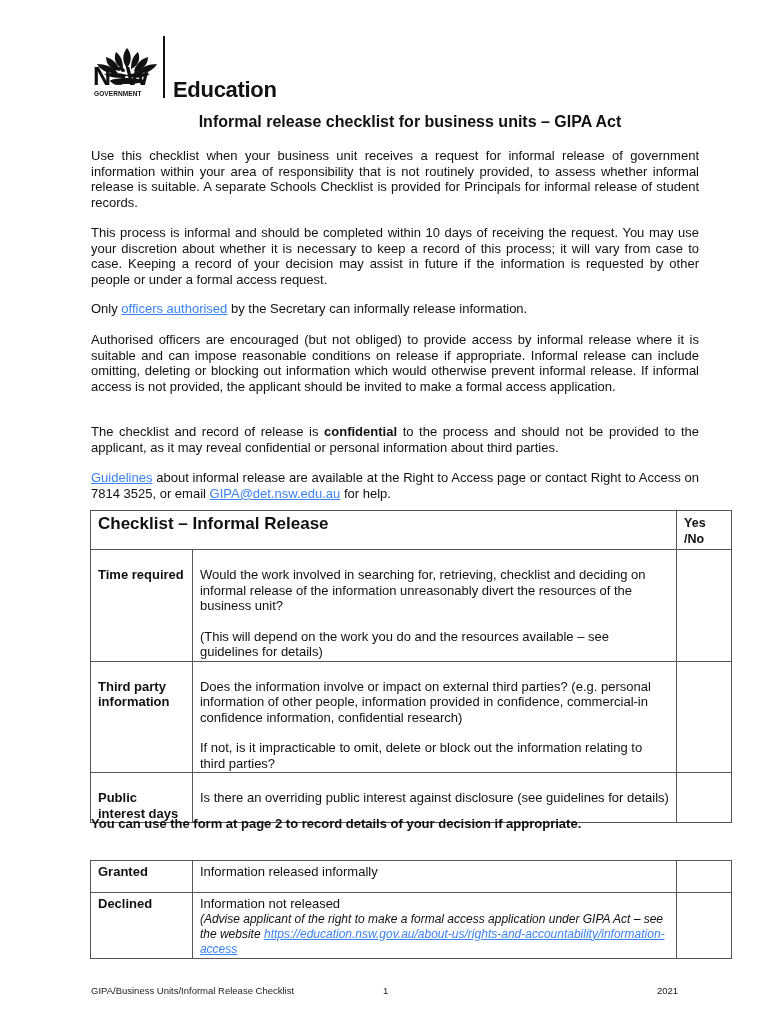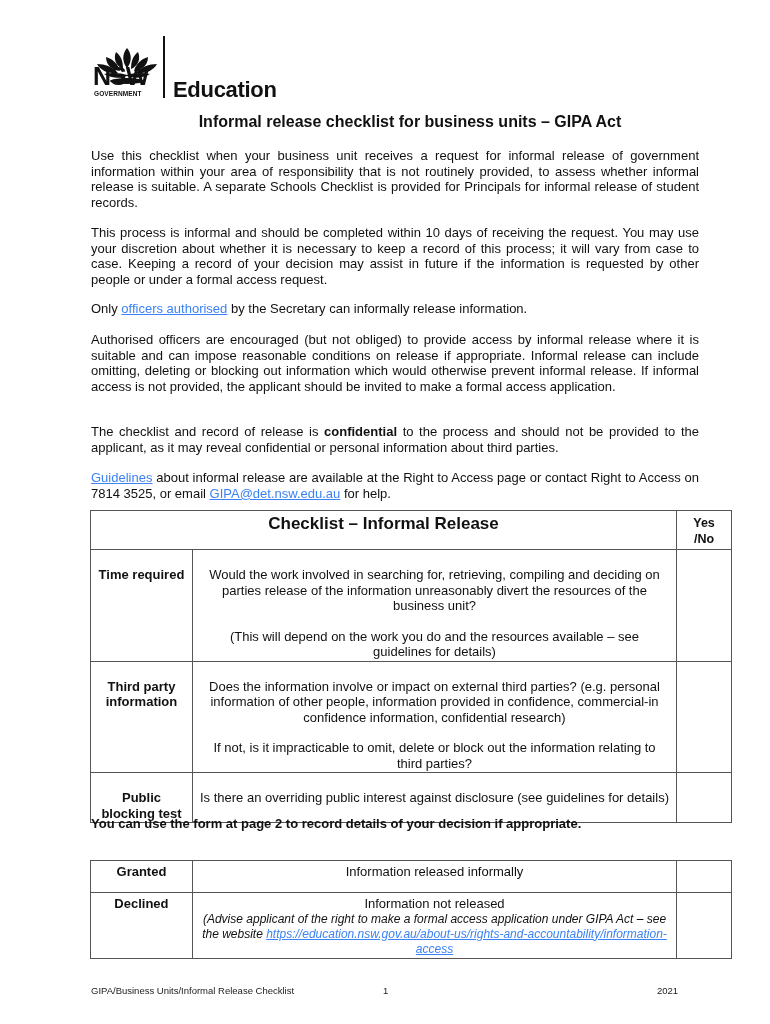--- a/index.html
+++ b/index.html
@@ -8,21 +8,21 @@
   .logo { position:absolute; left:92px; top:28px; width:200px; height:76px; }
   .logo .nsw { position:absolute; left:0; top:0; width:70px; height:76px; }
   .logo .nsw-text { position:absolute; left:1px; top:36px; font-weight:bold; font-size:25px; letter-spacing:-1px; line-height:25px; }
   .logo .gov-text { position:absolute; left:2px; top:62px; font-size:6.5px; font-weight:bold; letter-spacing:0.1px; }
   .logo .divider { position:absolute; left:71px; top:8px; width:2px; height:62px; background:#111; }
   .logo .edu { position:absolute; left:81px; top:50px; font-size:22px; font-weight:bold; letter-spacing:-0.3px; line-height:24px; }
   .title { position:absolute; left:90px; width:640px; top:113px; text-align:center; font-weight:bold; font-size:16px; }
   .para { position:absolute; left:91px; width:608px; font-size:13px; line-height:15.6px; text-align:justify; }
   a, .link { color:#3b82f6; text-decoration:underline; }
   table.tb { position:absolute; border-collapse:collapse; font-size:13px; line-height:15.5px; }
-  table.tb td { border:1px solid #555; vertical-align:top; padding:17px 7px 1px 7px;text-align:center; }
+  table.tb td { border:1px solid #555; vertical-align:top; padding:17px 7px 1px 7px; }
   .t1 { left:90px; top:510px; width:642px; }
   .t1 .hdr { font-size:17px; font-weight:bold; padding-top:5px; height:32px; }
   .t1 .yn { font-size:12.5px; font-weight:bold; padding-top:5px; }
   .lbl { font-weight:bold; }
   .note { position:absolute; left:91px; top:816px; font-weight:bold; font-size:13px; line-height:15.6px; }
   .t2 { left:90px; top:860px; width:642px; }
   .t2 .it { font-style:italic; font-size:12px; line-height:15px; }
   .footer { position:absolute; top:985px; font-size:9.5px; color:#222; }
 </style>
 </head>
@@ -70,35 +70,35 @@
       <col style="width:55px">
     </colgroup>
   <tbody>
       <tr>
     <td colspan="2" class="hdr">Checklist – Informal Release</td>
     <td class="yn">Yes /No</td>
   </tr>
   <tr>
     <td class="lbl">Time required</td>
     <td>
-      <div style="margin-bottom:15px;">Would the work involved in searching for, retrieving, compiling and deciding on parties release of the information unreasonably divert the resources of the business unit?</div>
+      <div style="margin-bottom:15px;">Would the work involved in searching for, retrieving, checklist and deciding on informal release of the information unreasonably divert the resources of the business unit?</div>
       <div>(This will depend on the work you do and the resources available – see guidelines for details)</div>
     </td>
     <td></td>
   </tr>
   <tr>
     <td class="lbl">Third party information</td>
     <td>
       <div style="margin-bottom:15px;">Does the information involve or impact on external third parties? (e.g. personal information of other people, information provided in confidence, commercial-in confidence information, confidential research)</div>
       <div>If not, is it impracticable to omit, delete or block out the information relating to third parties?</div>
     </td>
     <td></td>
   </tr>
   <tr>
-    <td class="lbl">Public blocking test</td>
+    <td class="lbl">Public interest days</td>
     <td>Is there an overriding public interest against disclosure (see guidelines for details)</td>
     <td></td>
   </tr>
 </tbody>
   </table>
 
 <div class="note">
   <div>You can use the form at page 2 to record details of your decision if appropriate.</div>
 </div>
 

